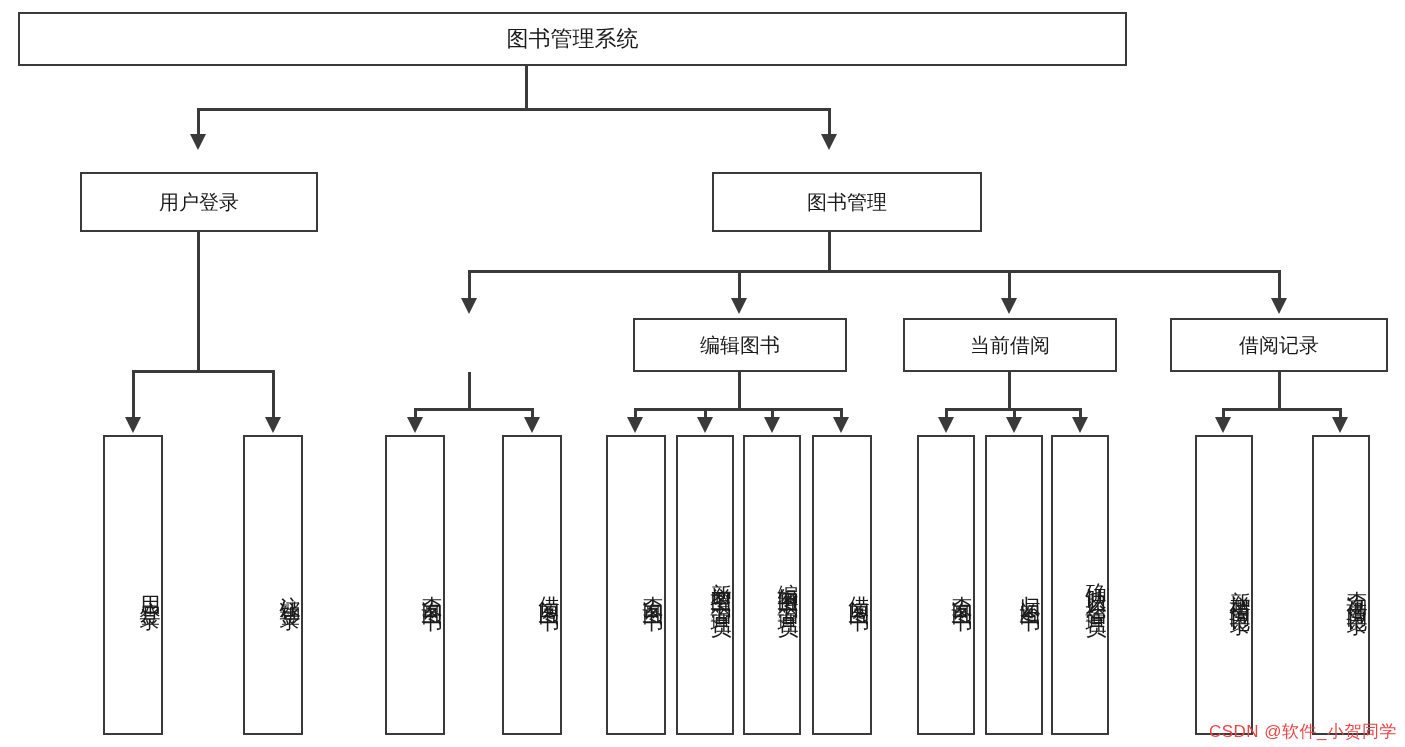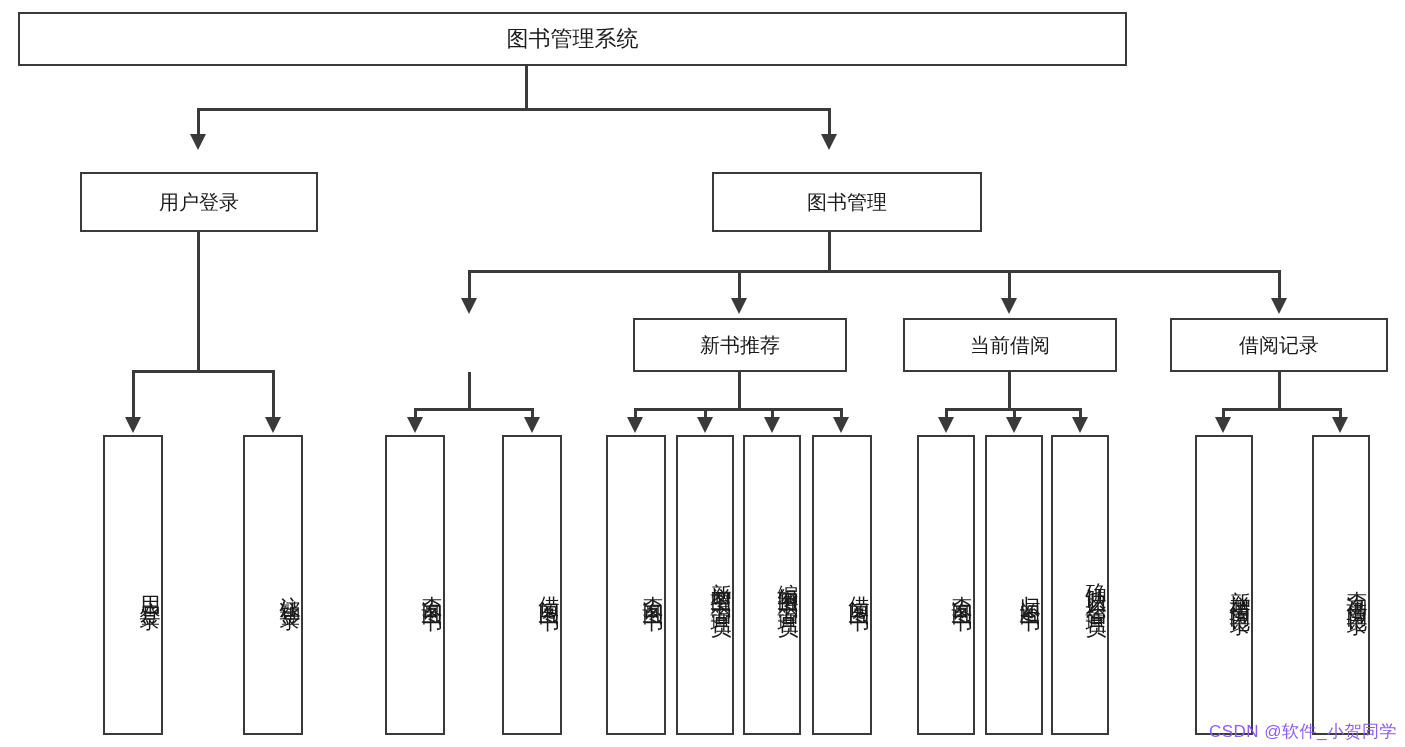--- a/index.html
+++ b/index.html
@@ -73,21 +73,21 @@
     border-right:8px solid transparent;
     border-top:16px solid #3a3a3a;
     z-index:2;
   }
 
   
   .watermark{
     position:absolute;
     right:8px;bottom:4px;
     font-size:17px;
-    color:#8b5cf6;
+    color:#ef4444;
     z-index:5;
     white-space:nowrap;
     letter-spacing:0.5px;
   }
 </style>
 </head>
 <body>
 
 <div id="canvas">
 
@@ -121,21 +121,21 @@
   <div class="conn vline" style="left:468px;top:270px;height:28px;"></div>
   <div class="conn vline" style="left:738px;top:270px;height:28px;"></div>
   <div class="conn vline" style="left:1008px;top:270px;height:28px;"></div>
   <div class="conn vline" style="left:1278px;top:270px;height:28px;"></div>
   <div class="arrow" style="left:461px;top:298px;"></div>
   <div class="arrow" style="left:731px;top:298px;"></div>
   <div class="arrow" style="left:1001px;top:298px;"></div>
   <div class="arrow" style="left:1271px;top:298px;"></div>
 
   <div class="node lvl3 c2">
-    <span>新书推荐</span>
+    <span>编辑图书</span>
   </div>
   <div class="node lvl3 c3">
     <span>当前借阅</span>
   </div>
   <div class="node lvl3 c4">
     <span>借阅记录</span>
   </div>
 
   <div class="conn vline" style="left:468px;top:372px;height:36px;"></div>
   <div class="conn hline" style="left:414px;top:408px;width:120px;"></div>

